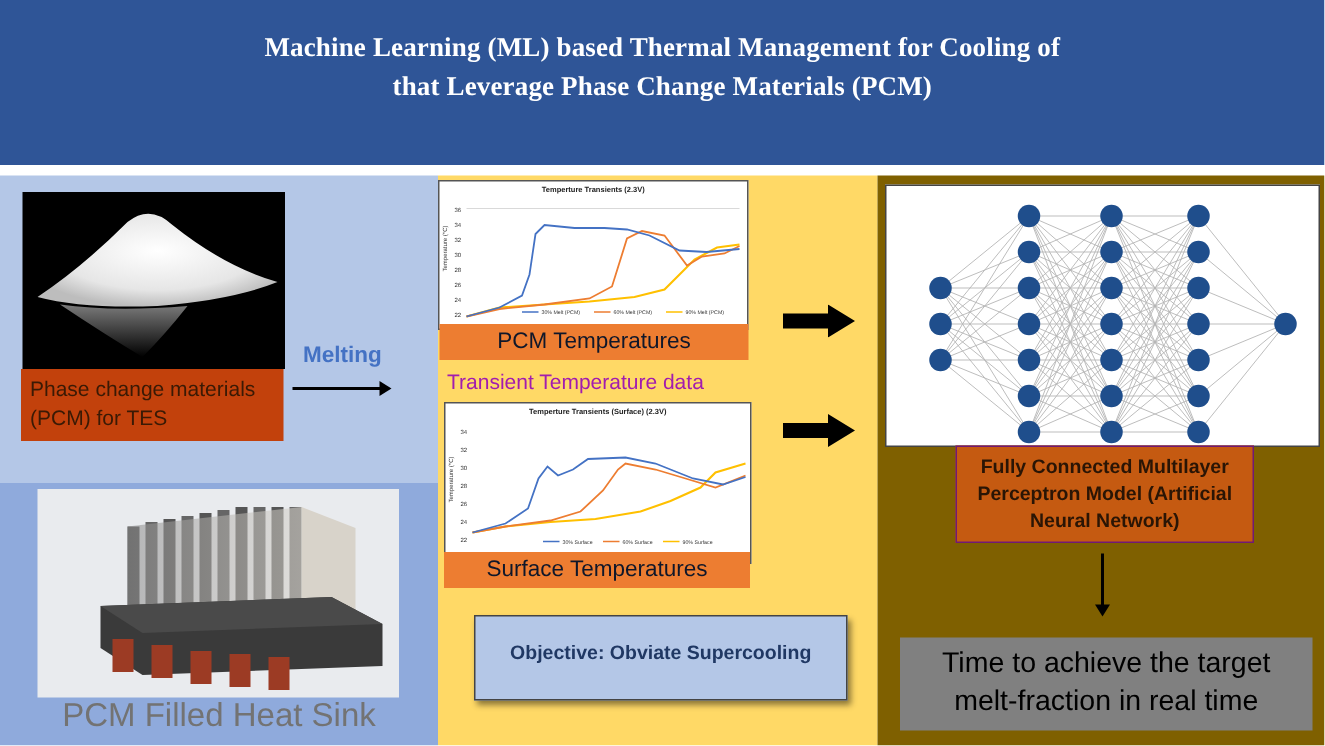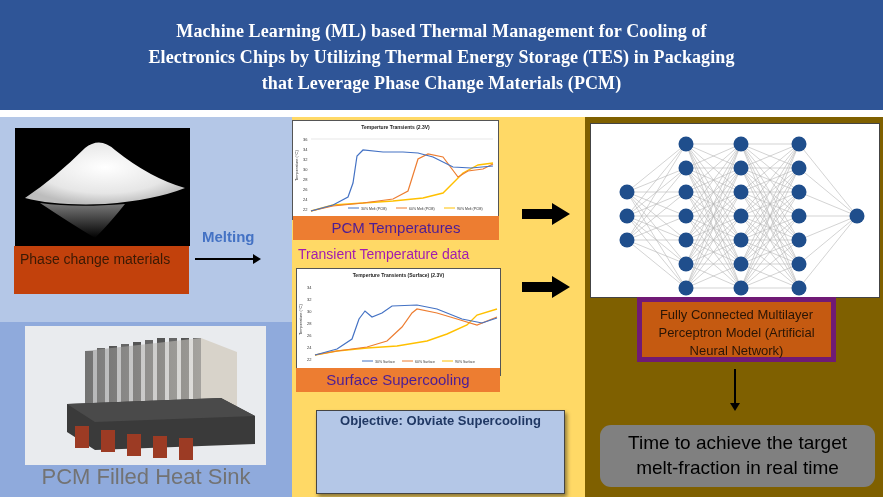--- a/index.html
+++ b/index.html
@@ -15,40 +15,39 @@
   #pcm-label { left:14px; top:246px; width:175px; height:48px; background:#c2410c; color:#3a1a05; font-size:14px; line-height:19px; padding:4px 0 0 6px; }
   #melting { left:202px; top:228px; color:#4472C4; font-size:15px; font-weight:bold;text-align:right; }
   #melt-arrow { left:195px; top:258px; width:64px; height:2px; background:#000; }
   #melt-arrow::after { content:""; position:absolute; right:-2px; top:-4px; border-left:8px solid #000; border-top:5px solid transparent; border-bottom:5px solid transparent; }
   #heatsink { left:25px; top:326px; width:241px; height:139px; background:#e9ebee; overflow:hidden; }
   #heatsink-label { left:8px; top:464px; width:276px; text-align:center; color:#737373; font-size:22px; }
   .chart { background:#fff; border:1px solid #555; }
   #chart1 { left:292px; top:120px; width:207px; height:100px; }
   #chart2 { left:296px; top:268px; width:205px; height:108px; }
   .chart-title { position:absolute; width:100%; text-align:center; font-size:5px; font-weight:bold; color:#222; top:3px; }
-  .orange-label { background:#ED7D31; color:#4c1d95; font-size:15px; text-align:center; }
+  .orange-label { background:#ED7D31; color:#0f172a; font-size:15px; text-align:center; }
   #lab1 { left:293px; top:216px; width:206px; height:24px; line-height:24px; }
   #transient { left:298px; top:246px; color:#a21caf; font-size:14px; }
   #lab2 { left:296px; top:368px; width:204px; height:24px; line-height:24px; }
   .big-arrow { width:48px; height:22px; }
   #arrow1 { left:522px; top:203px; }
   #arrow2 { left:522px; top:276px; }
-  #objective { left:316px; top:410px; width:249px; height:84px; background:#B4C7E7; border:1px solid #444; box-shadow:2px 3px 4px rgba(0,0,0,0.45); color:#203864; font-size:13px; font-weight:bold; text-align:center; line-height:20px; padding-top:0; }
+  #objective { left:316px; top:410px; width:249px; height:57px; background:#B4C7E7; border:1px solid #444; box-shadow:2px 3px 4px rgba(0,0,0,0.45); color:#203864; font-size:13px; font-weight:bold; text-align:center; line-height:20px; padding-top:14px; }
   #nn-box { left:590px; top:123px; width:290px; height:175px; background:#fff; border:1px solid #444; }
-  #nn-label { left:637px; top:297px; width:199px; height:65px; background:#C55A11; border:5px solid #701a75; color:#2a1505; font-size:13px; text-align:center; line-height:18px; padding-top:4px; }
+  #nn-label { left:637px; top:297px; width:199px; height:65px; background:#C55A11; border:1px solid #701a75; color:#2a1505; font-size:13px; text-align:center; line-height:18px; padding-top:4px;font-weight:bold; }
   #down-arrow { left:734px; top:369px; width:2px; height:38px; background:#000; }
   #down-arrow::after { content:""; position:absolute; left:-4px; bottom:-4px; border-top:8px solid #000; border-left:5px solid transparent; border-right:5px solid transparent; }
-  #output-box { left:600px; top:425px; width:275px; height:62px; background:#808080; color:#000; font-size:19px; text-align:center; line-height:25px; padding-top:5px;border-radius:11px; }
+  #output-box { left:600px; top:425px; width:275px; height:62px; background:#808080; color:#000; font-size:19px; text-align:center; line-height:25px; padding-top:5px; }
 </style>
 </head>
 <body>
 
 <div id="header" class="abs">
   <span class="line">Machine Learning (ML) based Thermal Management for Cooling of</span>
-  <span class="line">Electronics Chips by Utilizing Thermal Energy Storage (TES) in Packaging</span>
   <span class="line">that Leverage Phase Change Materials (PCM)</span>
 </div>
 
 <div id="left-top" class="abs"></div>
 <div id="left-bottom" class="abs"></div>
 <div id="mid" class="abs"></div>
 <div id="right" class="abs"></div>
 
 <div id="powder" class="abs">
   <svg width="175" height="118" viewBox="0 0 175 118">
@@ -62,20 +61,21 @@
         <stop offset="0%" stop-color="#9a9a9a"></stop>
         <stop offset="100%" stop-color="#000"></stop>
       </linearGradient>
     </defs>
     <path d="M10 70 Q40 50 70 20 Q85 8 100 22 Q135 50 170 60 Q140 72 90 76 Q40 78 10 70Z" fill="url(#pg)"></path>
     <path d="M25 75 Q60 80 110 76 Q95 95 80 110 Q55 95 25 75Z" fill="url(#rg)" opacity="0.8"></path>
   </svg>
 </div>
 <div id="pcm-label" class="abs">
   <div>Phase change materials</div>
+  <div>(PCM) for TES</div>
 </div>
 <div id="melting" class="abs">Melting</div>
 <div id="melt-arrow" class="abs"></div>
 
 <div id="heatsink" class="abs">
   <svg width="241" height="139" viewBox="0 0 241 139">
     <defs>
       <linearGradient id="fin" x1="0" y1="0" x2="1" y2="0">
         <stop offset="0%" stop-color="#8a8a8a"></stop>
         <stop offset="100%" stop-color="#d8d4cc"></stop>
@@ -158,21 +158,21 @@
     <g font-size="3.5" fill="#333" font-family="Liberation Sans, sans-serif">
       <line x1="65" y1="92" x2="76" y2="92" stroke="#4472C4"></line>
         <text x="78" y="93.5">30% Surface</text>
       <line x1="105" y1="92" x2="116" y2="92" stroke="#ED7D31"></line>
         <text x="118" y="93.5">60% Surface</text>
       <line x1="145" y1="92" x2="156" y2="92" stroke="#FFC000"></line>
         <text x="158" y="93.5">90% Surface</text>
     </g>
   </svg>
 </div>
-<div id="lab2" class="abs orange-label">Surface Supercooling</div>
+<div id="lab2" class="abs orange-label">Surface Temperatures</div>
 
 <svg id="arrow1" class="abs big-arrow" viewBox="0 0 48 22">
     <path d="M0 6 H30 V0 L48 11 L30 22 V16 H0Z" fill="#000"></path>
   </svg>
 <svg id="arrow2" class="abs big-arrow" viewBox="0 0 48 22">
     <path d="M0 6 H30 V0 L48 11 L30 22 V16 H0Z" fill="#000"></path>
   </svg>
 
 <div id="objective" class="abs">
   <div>Objective: Obviate Supercooling</div>

